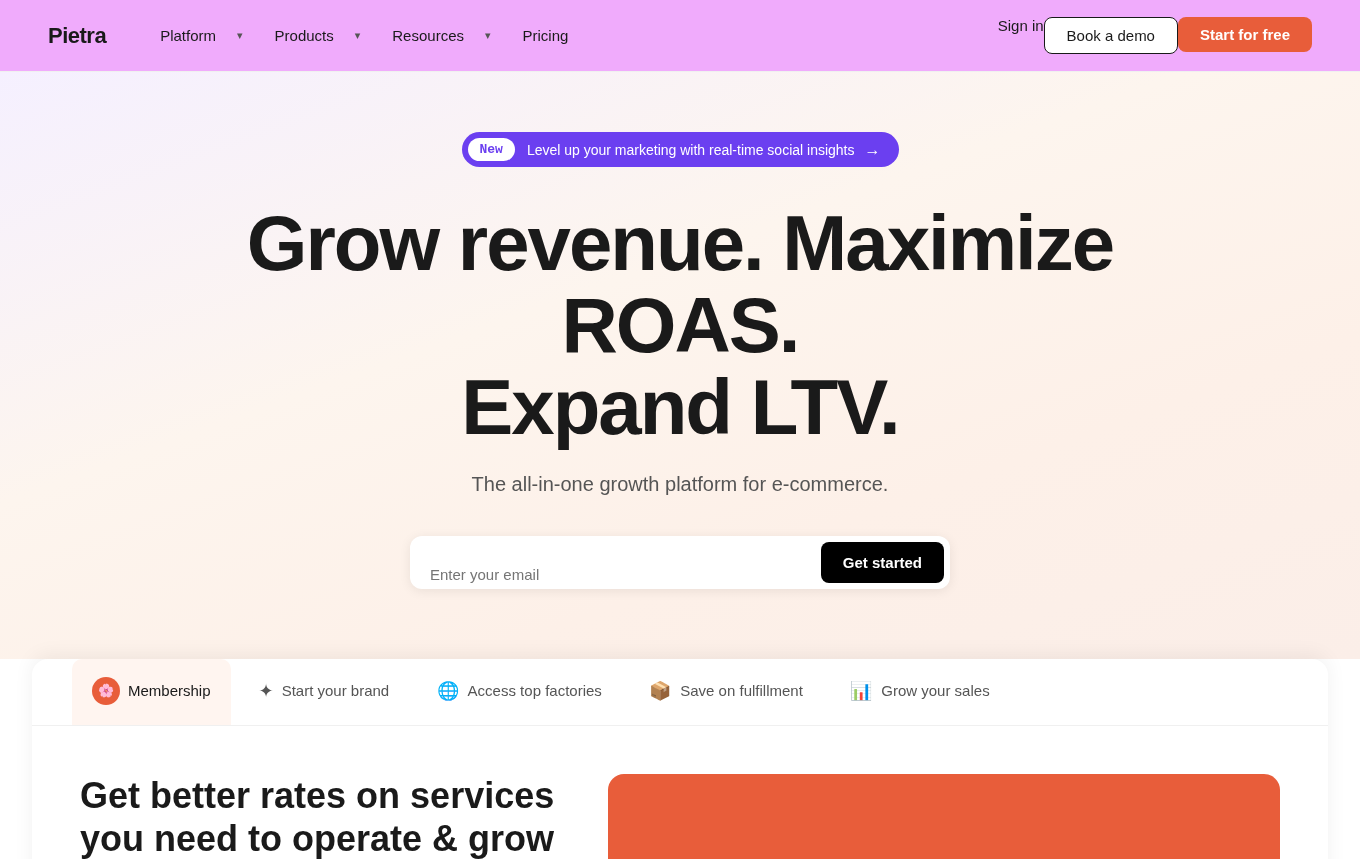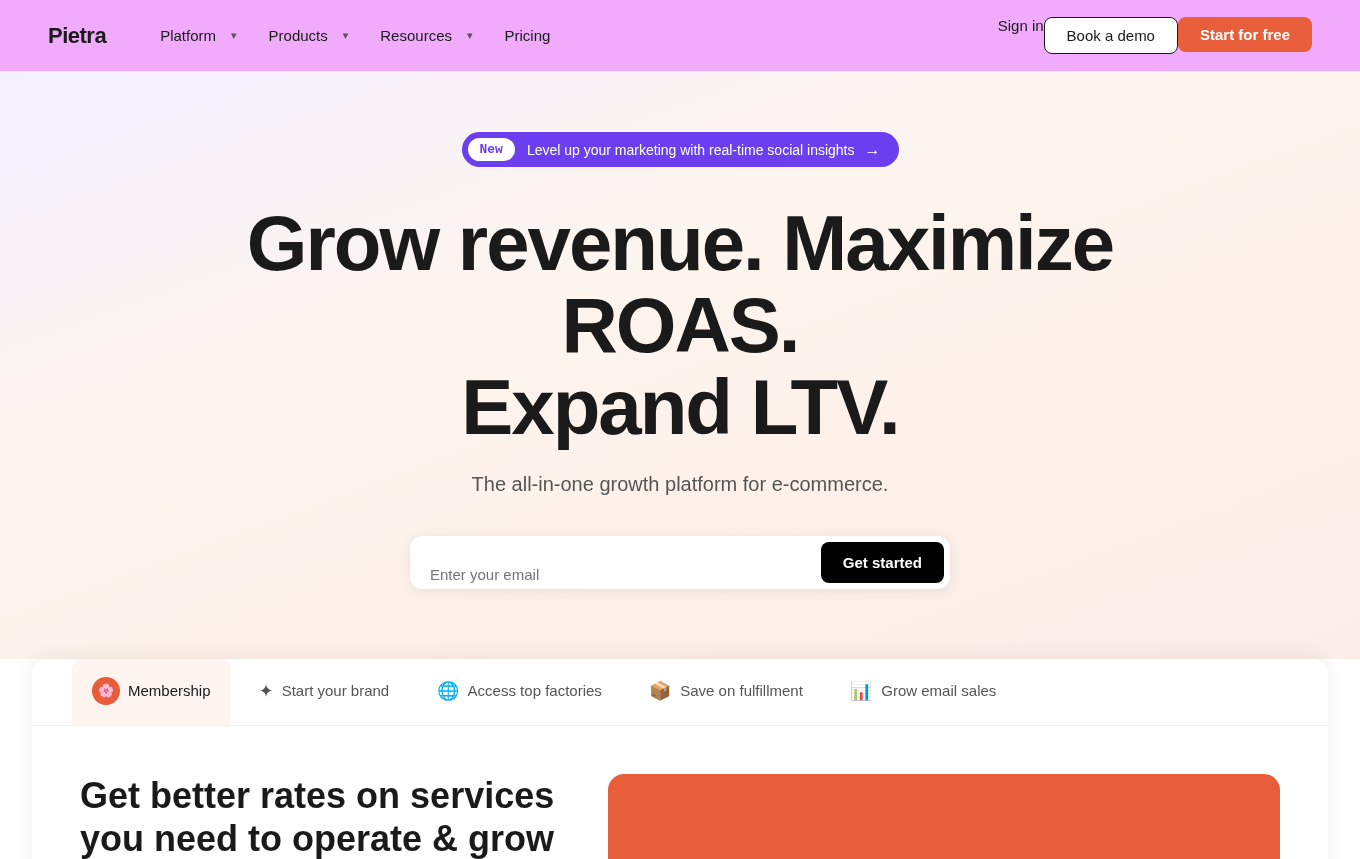--- a/index.html
+++ b/index.html
@@ -31,21 +31,21 @@
     }
     .nav-links {
       display: flex;
       align-items: center;
       gap: 4px;
       flex: 1;
     }
     .nav-item {
       display: flex;
       align-items: center;
-      gap: 15px;
+      gap: 21px;
       padding: 8px 14px;
       font-size: 15px;
       font-weight: 500;
       color: #1a1a1a;
       cursor: pointer;
       border-radius: 8px;
       white-space: nowrap;
     }
     .nav-chevron {
       font-size: 11px;
@@ -310,21 +310,21 @@
       <span>Access top factories</span>
     </div>
 
     <div class="tab-item">
       <span class="tab-icon">📦</span>
       <span>Save on fulfillment</span>
     </div>
 
     <div class="tab-item">
       <span class="tab-icon">📊</span>
-      <span>Grow email sales</span>
+      <span>Grow your sales</span>
     </div>
 
   </div>
 
   <div class="content-area">
     <div class="content-left">
       <h2 class="content-left-title">Get better rates on services you need to operate &amp; grow</h2>
 
     </div>
     <div class="content-right">

